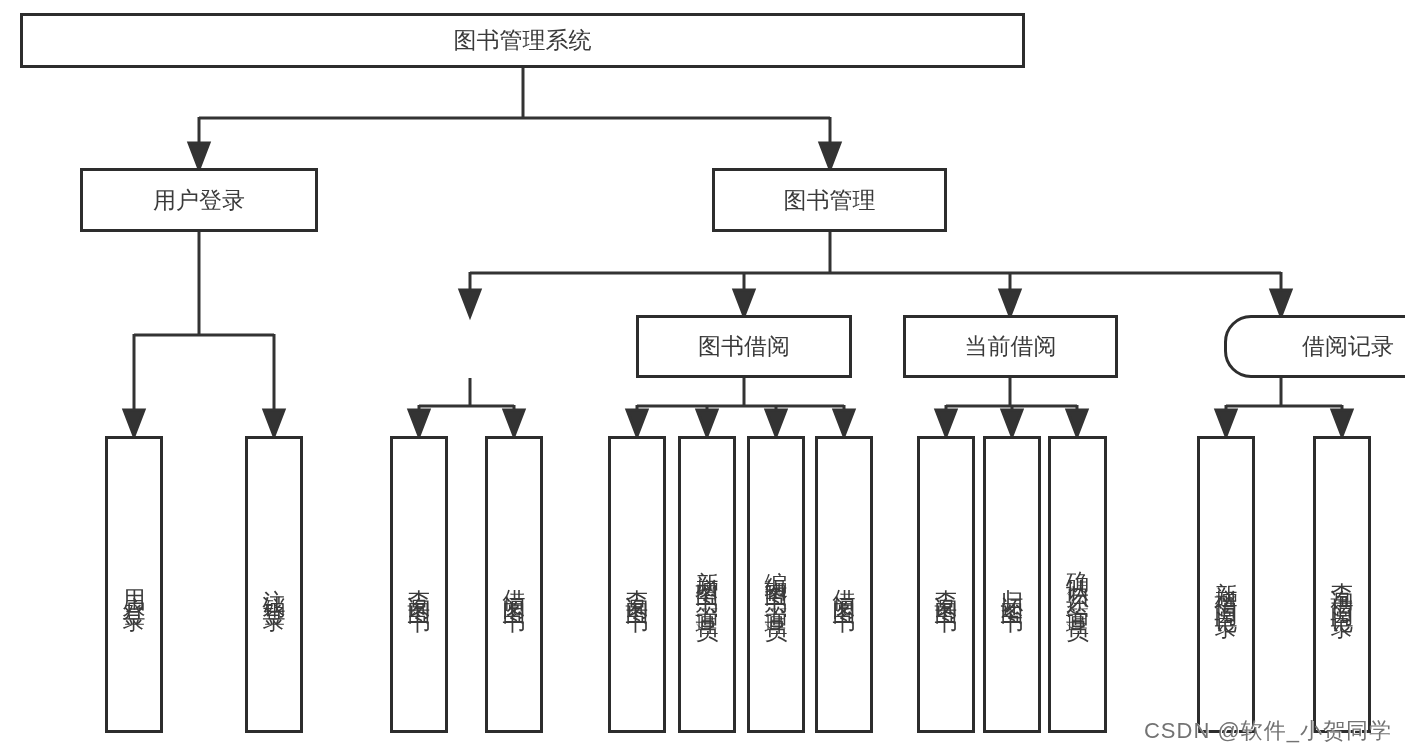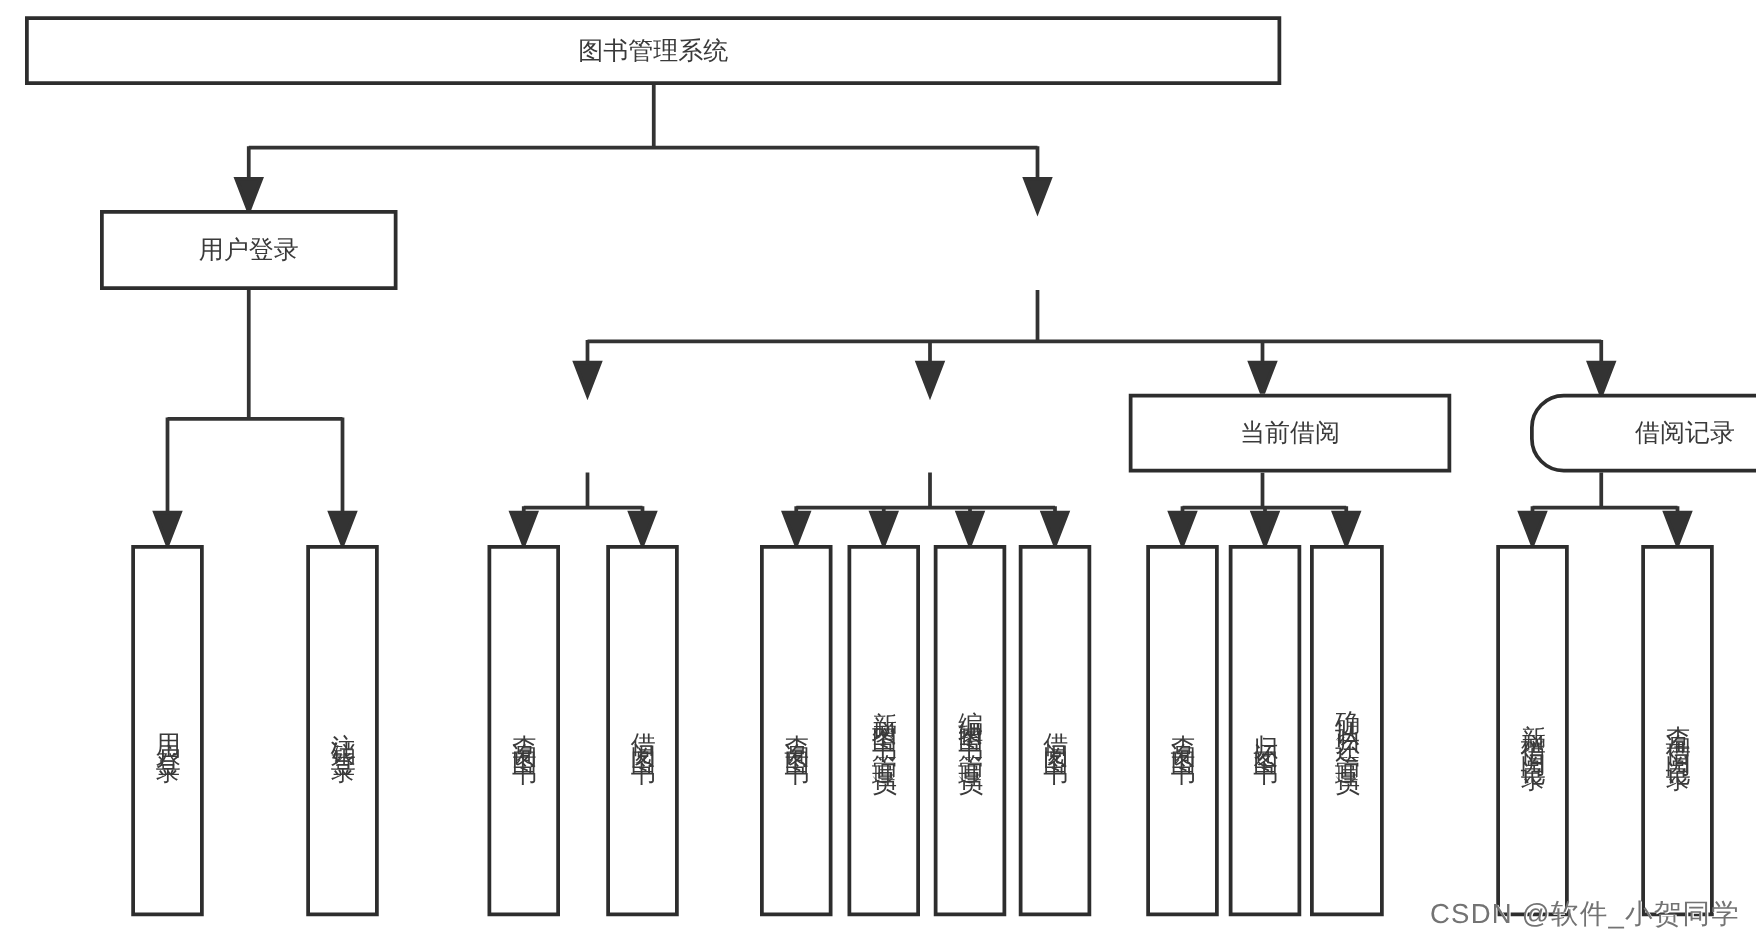--- a/index.html
+++ b/index.html
@@ -19,21 +19,21 @@
   }
   .node {
     position: absolute;
     box-sizing: border-box;
     background: #ffffff;
     border: 3px solid #2d2d2d;
     display: flex;
     align-items: center;
     justify-content: center;
     color: #3a3a3a;
-    font-size: 20px;
+    font-size: 23px;
     line-height: 1;
     white-space: nowrap;
     z-index: 2;
   }
   .node.v {
     writing-mode: vertical-rl;
     text-orientation: mixed;
     letter-spacing: 7px;
     white-space: normal;
   }
@@ -127,22 +127,24 @@
         <polygon points="1216,410 1236,410 1226,436"></polygon>
         <line x1="1342" y1="405" x2="1342" y2="413"></line>
         <polygon points="1332,410 1352,410 1342,436"></polygon>
       </g>
     </g>
   </svg>
 
   <div class="node" style="left:20px; top:13px; width:1005px; height:55px;">图书管理系统</div>
 
   <div class="node" style="left:80px; top:168px; width:238px; height:64px;">用户登录</div>
+  <div class="node" style="left:712px; top:168px; width:235px; height:64px;">图书管理</div>
 
-  <div class="node" style="left:903px; top:315px; width:258px; height:63px;">当前借阅</div>
+  <div class="node" style="left:636px; top:315px; width:216px; height:63px;">图书借阅</div>
+  <div class="node" style="left:903px; top:315px; width:215px; height:63px;">当前借阅</div>
   <div class="node" style="left:1224px; top:315px; width:248px; height:63px;border-radius:27px;">借阅记录</div>
 
   <div class="node v" style="left:105px; top:436px; width:58px; height:297px;">用户登录</div>
   <div class="node v" style="left:245px; top:436px; width:58px; height:297px;">注销登录</div>
 
   <div class="node v" style="left:390px; top:436px; width:58px; height:297px;">查询图书</div>
   <div class="node v" style="left:485px; top:436px; width:58px; height:297px;">借阅图书</div>
 
   <div class="node v" style="left:608px; top:436px; width:58px; height:297px;">查询图书</div>
   <div class="node v" style="left:678px; top:436px; width:58px; height:297px;">新增图书（管理员）</div>

